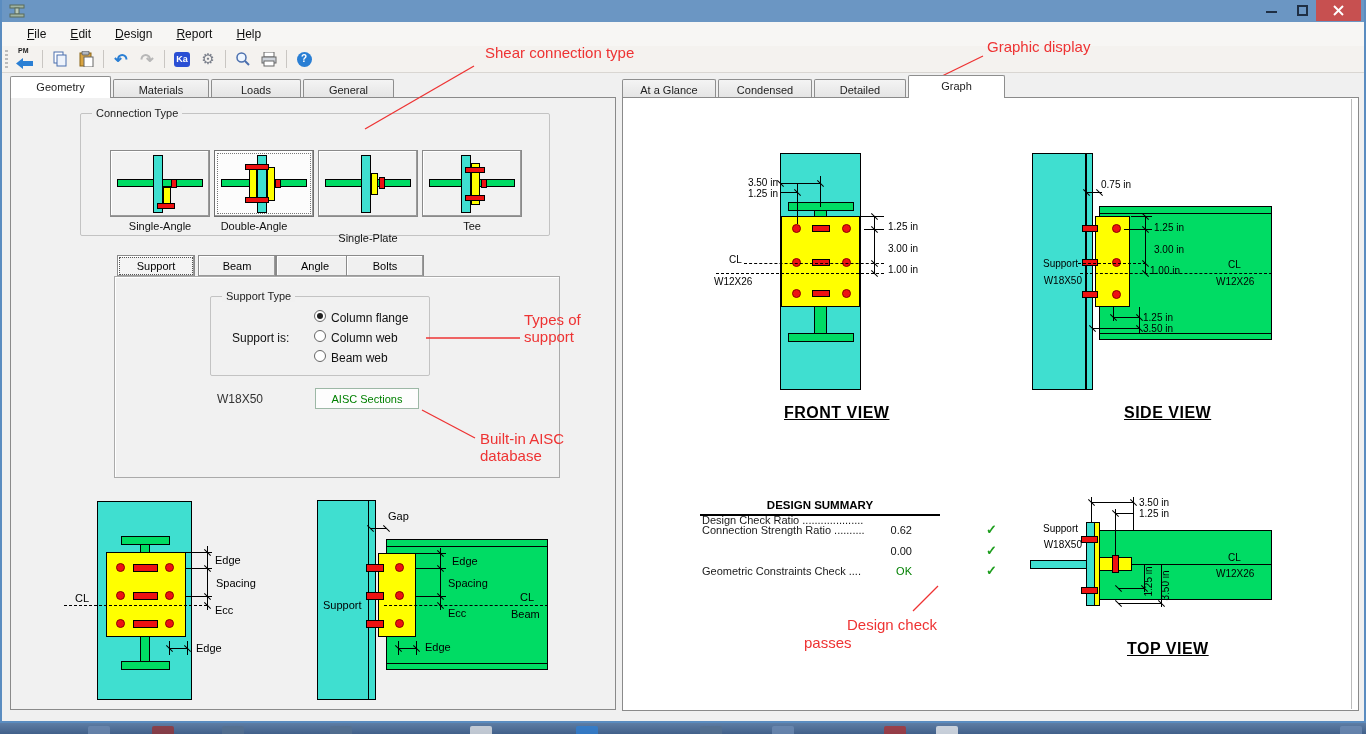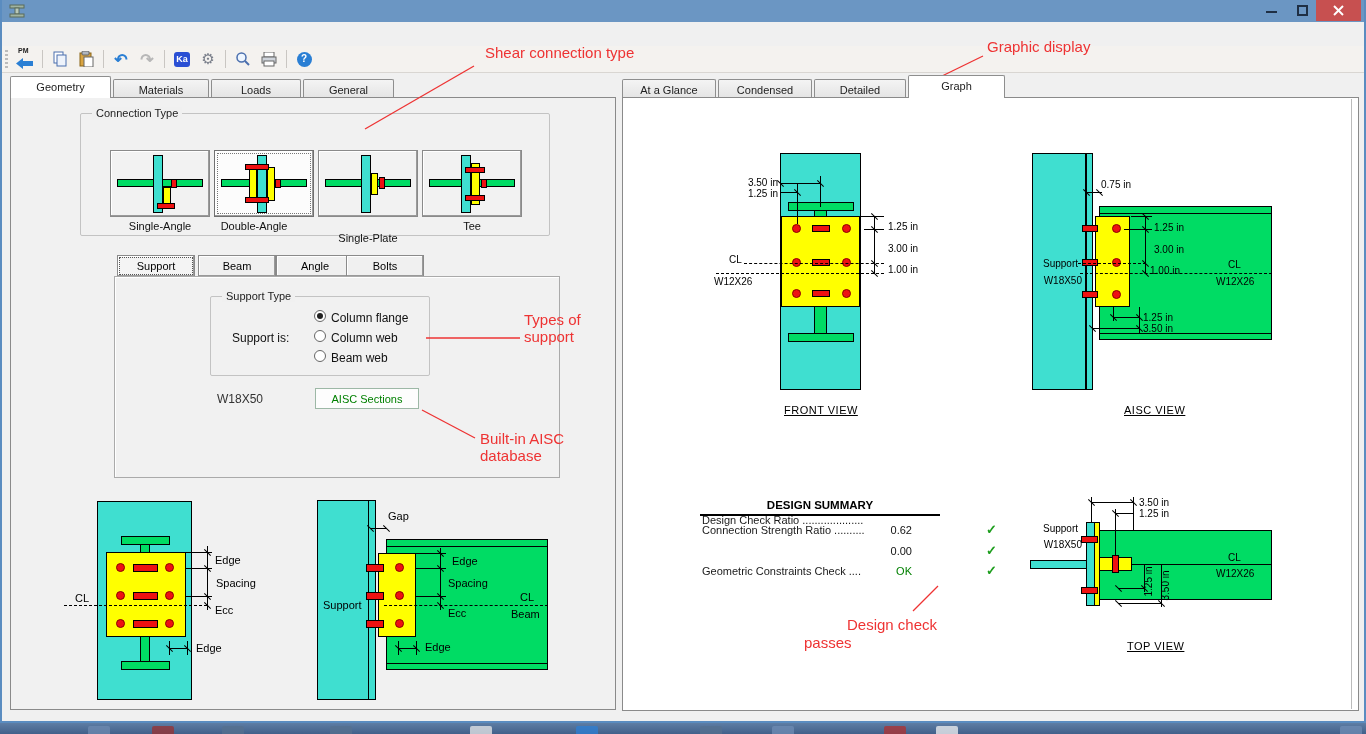--- a/index.html
+++ b/index.html
@@ -45,21 +45,21 @@
   .gr { background:#00dc64; }
   .ye { background:#ffff00; }
   .bolt { position:absolute; width:9px; height:9px; border-radius:50%; background:#ee1111; border:1px solid #8d0000; }
   .rbar { position:absolute; background:#ee1111; border:1px solid #000; }
   .hl { position:absolute; height:1px; background:#000; }
   .vl { position:absolute; width:1px; background:#000; }
   .dash { position:absolute; height:0; border-top:1px dashed #000; }
   .tick { position:absolute; width:9px; height:1px; background:#000; transform:rotate(45deg); }
   .lbl { position:absolute; font-size:10px; color:#000; white-space:nowrap; }
   .lbl2 { position:absolute; font-size:11px; color:#000; white-space:nowrap; }
-  .vtitle { position:absolute; font-size:11px; font-weight:normal; text-decoration:underline; letter-spacing:0.5px; color:#000; }
+  .vtitle { position:absolute; font-size:16px; font-weight:bold; text-decoration:underline; letter-spacing:0.5px; color:#000; }
   .ann { position:absolute; color:#ee3333; font-size:15px; white-space:nowrap; }
   .sumlbl { position:absolute; font-size:11px; color:#1a1a1a; white-space:nowrap; }
   .sumval { position:absolute; width:38px; text-align:right; font-size:11px; color:#111; }
   .check { position:absolute; color:#1e9e1e; font-size:13px; font-weight:bold; }
   .green { color:#008000 !important; }
   .taskbar { position:absolute; left:0; top:723px; width:1366px; height:11px;
              background:linear-gradient(#5e7da4,#41608a); }
   .tico { position:absolute; top:3px; width:22px; height:8px; border-radius:2px 2px 0 0; background:#6e8ab0; opacity:.75; }
   u { text-decoration:underline; }
 </style>
@@ -83,20 +83,27 @@
       <div class="abs" style="left:9px;top:5px;width:11px;height:11px;border:2px solid #1f2f44;"></div>
     </div>
     <div class="closebtn">
       <svg width="11" height="11" style="position:absolute;left:17px;top:5px;">
           <line x1="1" y1="1" x2="10" y2="10" stroke="#fff" stroke-width="2"></line>
           <line x1="10" y1="1" x2="1" y2="10" stroke="#fff" stroke-width="2"></line>
         </svg>
     </div>
   </div>
 
+  <div class="menubar">
+    <span class="menu-item"><u>F</u>ile</span>
+    <span class="menu-item"><u>E</u>dit</span>
+    <span class="menu-item"><u>D</u>esign</span>
+    <span class="menu-item"><u>R</u>eport</span>
+    <span class="menu-item"><u>H</u>elp</span>
+  </div>
 
   <div class="toolbar">
     <div class="grip"></div>
     <div class="tbtn">
       <span style="position:absolute;top:-1px;left:5px;font-size:7px;font-weight:bold;color:#222;">PM</span>
       <svg width="18" height="11" style="margin-top:8px;">
           <polygon points="0,5.5 7,0 7,3 17,3 17,8 7,8 7,11" fill="#2a7fd4"></polygon>
         </svg>
     </div>
     <div class="tsep"></div>
@@ -367,21 +374,21 @@
   <div class="vl" style="left:1111px;top:307px;height:14px;"></div>
   <div class="vl" style="left:1137px;top:307px;height:26px;"></div>
   <div class="hl" style="left:1111px;top:317px;width:26px;"></div>
   <div class="tick" style="left:1107px;top:317px;"></div>
     <div class="tick" style="left:1133px;top:317px;"></div>
   <div class="hl" style="left:1090px;top:328px;width:47px;"></div>
   <div class="tick" style="left:1086px;top:328px;"></div>
     <div class="tick" style="left:1133px;top:328px;"></div>
   <div class="lbl" style="left:1141px;top:312px;">1.25 in</div>
   <div class="lbl" style="left:1141px;top:323px;">3.50 in</div>
-  <div class="vtitle" style="left:1122px;top:404px;">AISC VIEW</div>
+  <div class="vtitle" style="left:1122px;top:404px;">SIDE VIEW</div>
 
   <div class="abs" style="left:698px;top:499px;width:240px;text-align:center;font-size:11.5px;font-weight:bold;">DESIGN SUMMARY</div>
   <div class="hl" style="left:698px;top:514px;width:240px;height:2px;"></div>
   <div class="sumlbl" style="left:700px;top:524px;">Connection Strength Ratio ..........</div>
   <div class="sumval" style="left:872px;top:524px;">0.62</div>
   <div class="check" style="left:984px;top:522px;">✓</div>
   <div class="sumlbl" style="left:700px;top:514px;text-align:right;">Design Check Ratio ....................</div>
   <div class="sumval" style="left:872px;top:545px;">0.00</div>
   <div class="check" style="left:984px;top:543px;">✓</div>
   <div class="sumlbl" style="left:700px;top:565px;">Geometric Constraints Check ....</div>

